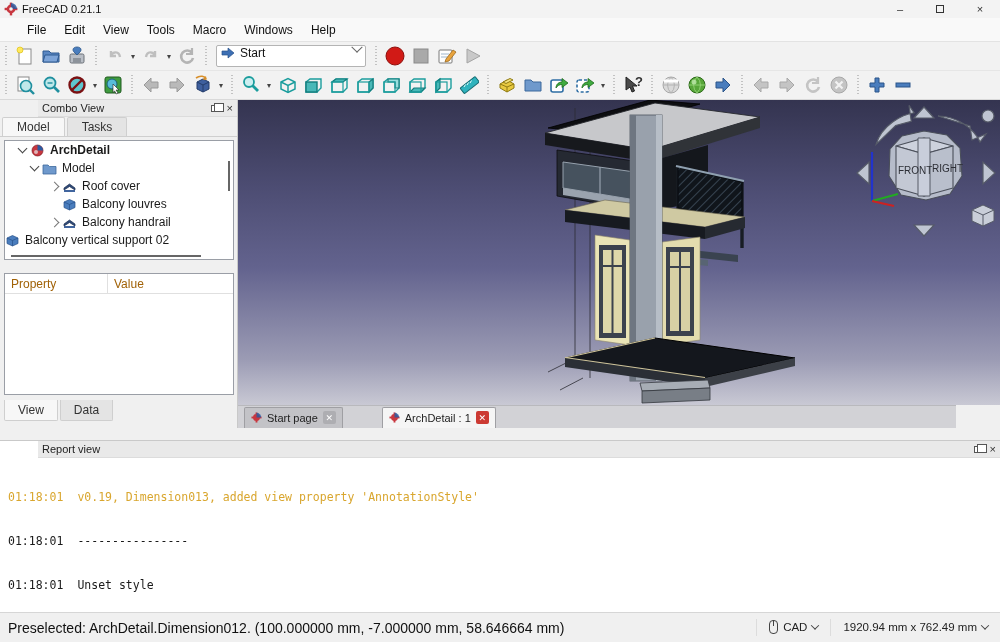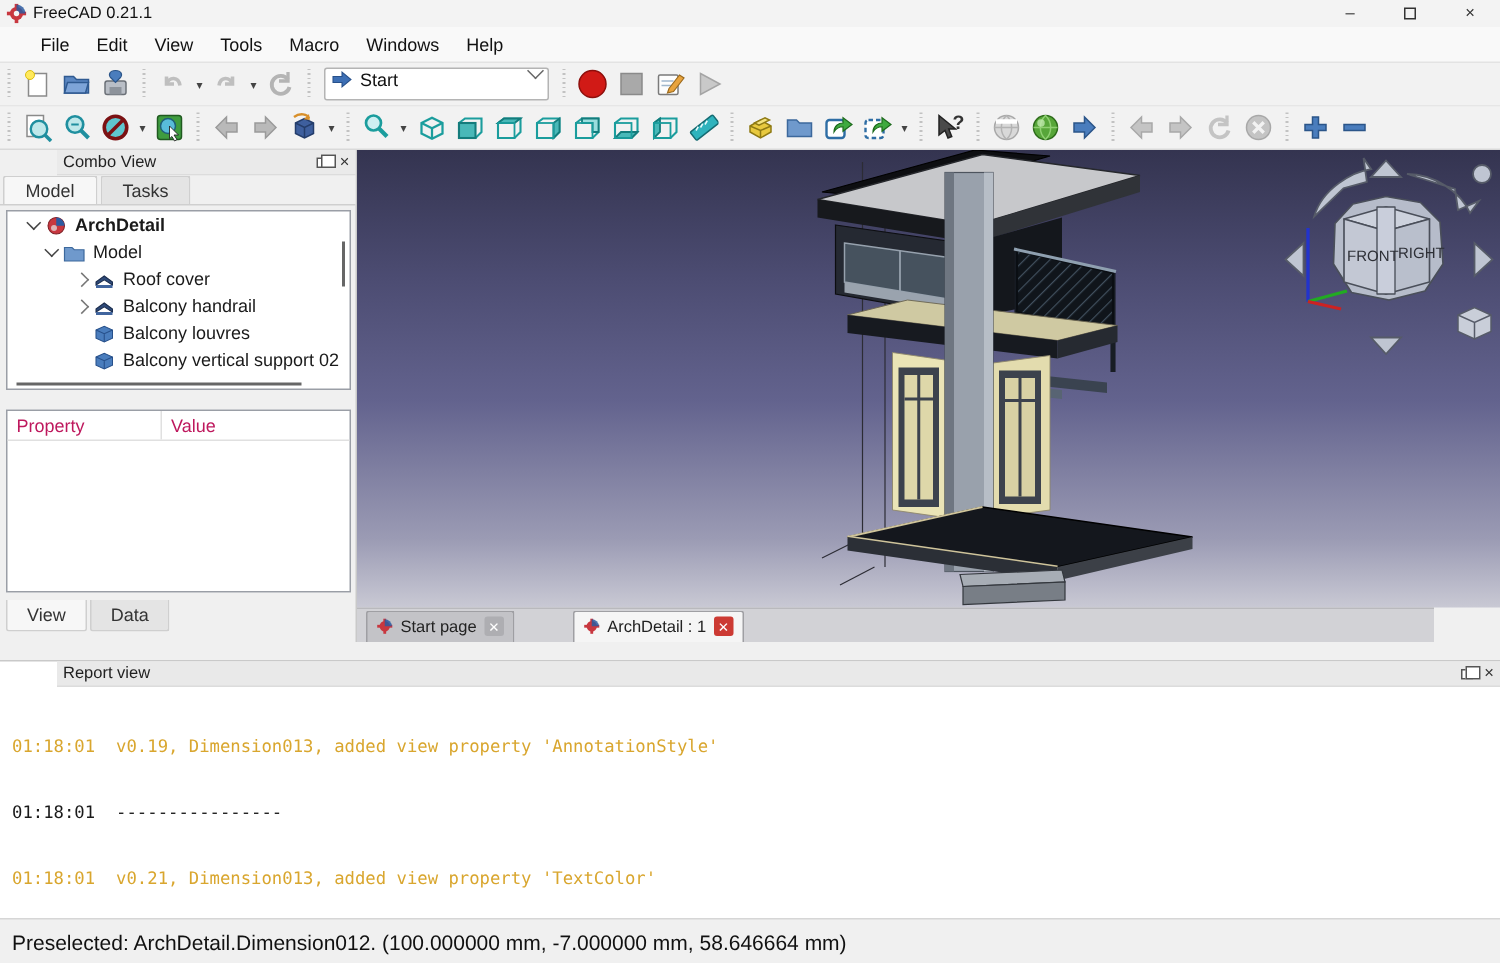--- a/index.html
+++ b/index.html
@@ -44,21 +44,21 @@
   .tree-row { display:flex; align-items:center; height:18px; font-size:12px; white-space:nowrap; }
   .tree-row .chev-down { width:7px; height:7px; border-right:1.4px solid #444; border-bottom:1.4px solid #444; transform:rotate(45deg); margin:-3px 4px 0 0; }
   .tree-row .chev-right { width:7px; height:7px; border-right:1.4px solid #777; border-bottom:1.4px solid #777; transform:rotate(-45deg); margin:0 4px 0 0; }
   .tree-icon { width:15px; height:15px; margin-right:5px; flex:none; }
   .vscroll { position:absolute; right:1px; top:2px; width:6px; height:114px; }
   .vscroll .thumb { position:absolute; right:2px; top:18px; width:2px; height:30px; background:#666; }
   .hscroll { position:absolute; left:2px; bottom:1px; height:5px; width:224px; }
   .hscroll .thumb { position:absolute; left:4px; top:2px; height:2px; width:190px; background:#666; }
 
   #prop-box { position:absolute; left:4px; top:173px; width:230px; height:122px; background:#fff; border:1px solid #9a9ea6; }
-  .prop-header { display:flex; height:20px; border-bottom:1px solid #e0e0e0; font-size:12px; color:#be185d; }
+  .prop-header { display:flex; height:20px; border-bottom:1px solid #e0e0e0; font-size:12px; color:#a16207; }
   .prop-header .col1 { width:103px; padding:3px 6px; border-right:1px solid #e0e0e0; }
   .prop-header .col2 { flex:1; padding:3px 6px; }
 
   .bottom-tabs { position:absolute; left:4px; top:300px; display:flex; height:21px; }
   .bottom-tab { padding:3px 13px; font-size:12px; border:1px solid #cfcfcf; border-top:none; background:#e4e4e4; color:#333; margin-right:2px; border-radius:0 0 2px 2px; }
   .bottom-tab.active { background:#f7f7f7; }
 
   
   #viewport { position:absolute; left:238px; top:100px; width:762px; height:305px;
     background:linear-gradient(to bottom,#343450 0%, #4c4c72 28%, #63638e 55%, #9b9bb4 85%, #c9c9d4 100%); overflow:hidden; }
@@ -441,36 +441,36 @@
         <span>Model</span>
       </div>
       <div class="tree-row" style="padding-left:46px">
         <span class="chev-right"></span>
         <svg class="tree-icon" viewBox="0 0 15 15">
             <path d="M2 9 L7.5 5 L13 9 L13 11 L7.5 7.5 L2 11 Z" fill="#2e4a7a" stroke="#1b2d4d" stroke-width="0.7"></path>
             <rect x="2" y="11" width="11" height="2" fill="#41659e"></rect>
           </svg>
         <span>Roof cover</span>
       </div>
+      <div class="tree-row" style="padding-left:57px">
+        <svg class="tree-icon" viewBox="0 0 15 15">
+            <path d="M2 5 L7.5 2.5 L13 5 L13 10.5 L7.5 13 L2 10.5 Z" fill="#4a7dbd" stroke="#27508a" stroke-width="0.7"></path>
+            <path d="M2 5 L7.5 7.5 L13 5 M7.5 7.5 L7.5 13" fill="none" stroke="#27508a" stroke-width="0.7"></path>
+          </svg>
+        <span>Balcony louvres</span>
+      </div>
       <div class="tree-row" style="padding-left:46px">
         <span class="chev-right"></span>
         <svg class="tree-icon" viewBox="0 0 15 15">
             <path d="M2 9 L7.5 5 L13 9 L13 11 L7.5 7.5 L2 11 Z" fill="#2e4a7a" stroke="#1b2d4d" stroke-width="0.7"></path>
             <rect x="2" y="11" width="11" height="2" fill="#41659e"></rect>
           </svg>
         <span>Balcony handrail</span>
       </div>
-      <div class="tree-row" style="padding-left:57px">
-        <svg class="tree-icon" viewBox="0 0 15 15">
-            <path d="M2 5 L7.5 2.5 L13 5 L13 10.5 L7.5 13 L2 10.5 Z" fill="#4a7dbd" stroke="#27508a" stroke-width="0.7"></path>
-            <path d="M2 5 L7.5 7.5 L13 5 M7.5 7.5 L7.5 13" fill="none" stroke="#27508a" stroke-width="0.7"></path>
-          </svg>
-        <span>Balcony louvres</span>
-      </div>
-      <div class="tree-row" style="padding-left:57px">
+      <div class="tree-row" style="">
         <svg class="tree-icon" viewBox="0 0 15 15">
             <path d="M2 5 L7.5 2.5 L13 5 L13 10.5 L7.5 13 L2 10.5 Z" fill="#4a7dbd" stroke="#27508a" stroke-width="0.7"></path>
             <path d="M2 5 L7.5 7.5 L13 5 M7.5 7.5 L7.5 13" fill="none" stroke="#27508a" stroke-width="0.7"></path>
           </svg>
         <span>Balcony vertical support 02</span>
       </div>
       <div class="vscroll">
           <div class="thumb"></div>
         </div>
       <div class="hscroll">
@@ -626,28 +626,40 @@
     <div class="dock-title">
       <span>Report view</span>
       <div class="dock-btns">
         <span class="float-glyph"></span>
         <span class="x-glyph">×</span>
       </div>
     </div>
     <div id="log">
       <div class="log-line orange"><span class="log-time">01:18:01</span><span>v0.19, Dimension013, added view property 'AnnotationStyle'</span></div>
       <div class="log-line black"><span class="log-time">01:18:01</span><span>----------------</span></div>
+      <div class="log-line black"><span class="log-time">01:18:01</span><span>Unset style</span></div>
       <div class="log-line orange"><span class="log-time">01:18:01</span><span>v0.21, Dimension013, added view property 'TextColor'</span></div>
       
       
       
       
       
       
       
     </div>
   </div>
 
   <div id="statusbar">
     <span class="msg">Preselected: ArchDetail.Dimension012. (100.000000 mm, -7.000000 mm, 58.646664 mm)</span>
+    <div class="sb-right">
+      <div class="sb-group">
+        <span class="mouse-icon"></span>
+        <span>CAD</span>
+        <span class="sb-chev"></span>
+      </div>
+      <div class="sb-group">
+        <span>1920.94 mm x 762.49 mm</span>
+        <span class="sb-chev"></span>
+      </div>
+    </div>
   </div>
 
 </div>
 
 </body></html>

